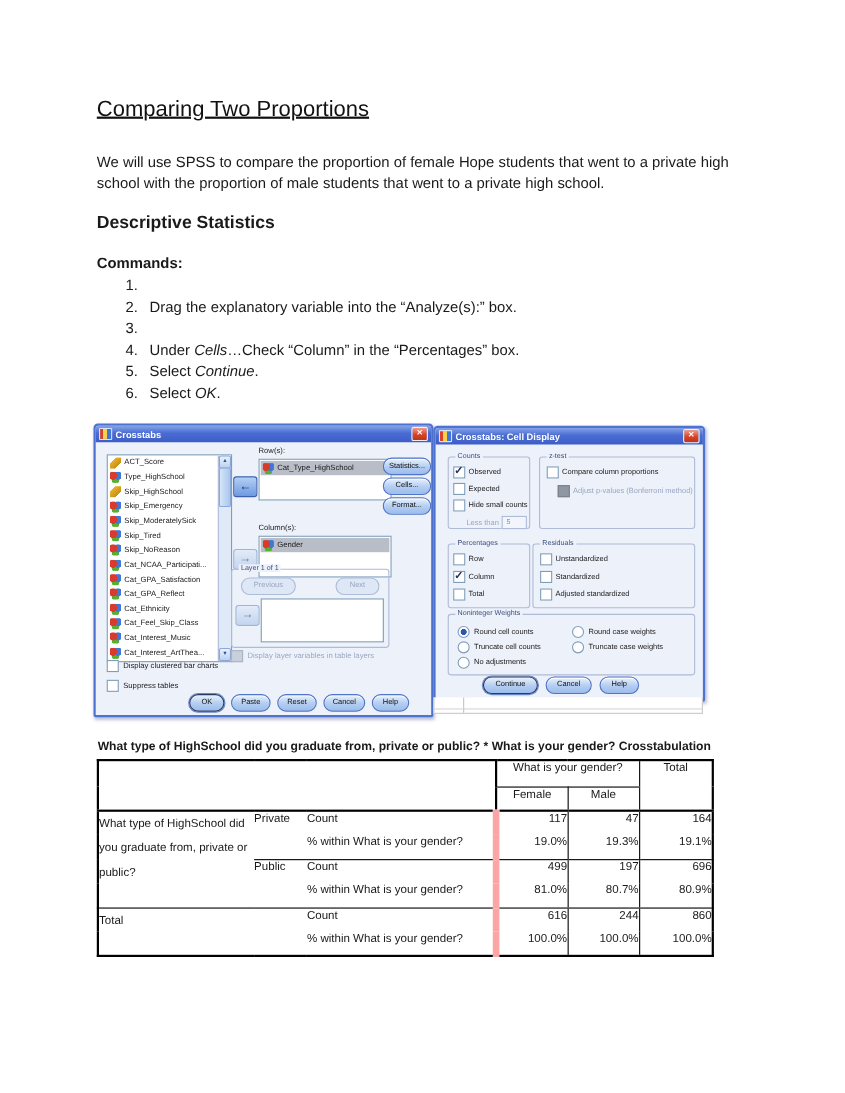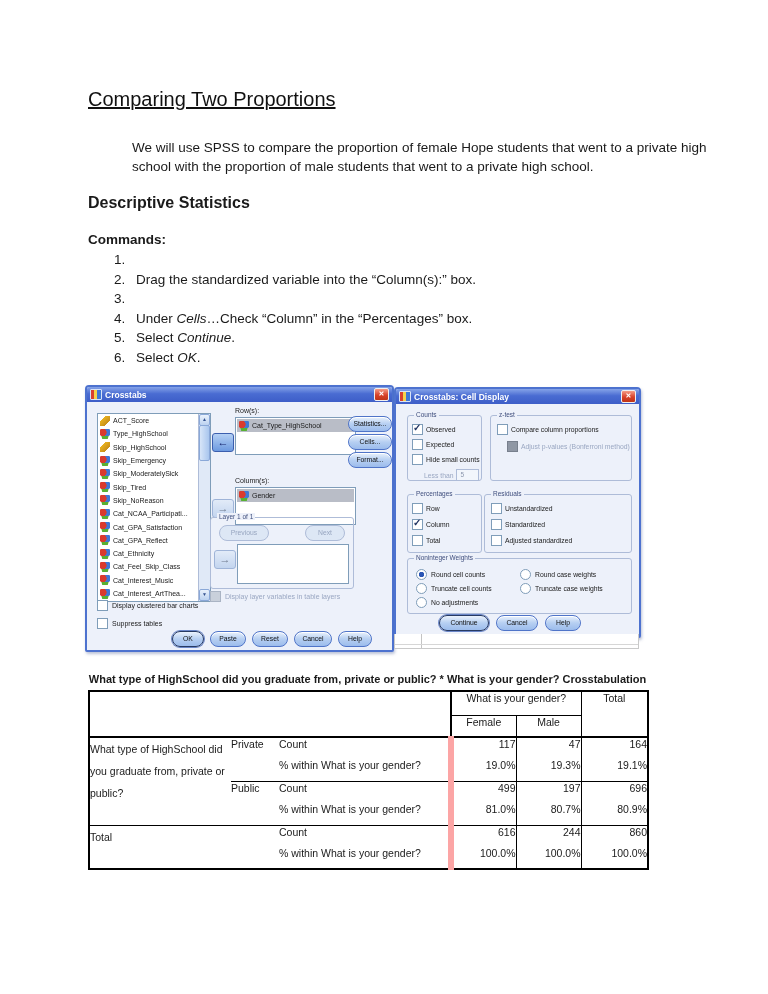--- a/index.html
+++ b/index.html
@@ -2,21 +2,21 @@
 <html><head>
 <meta charset="utf-8">
 <style>
   html,body{margin:0;padding:0;}
   body{width:768px;height:994px;background:#fff;position:relative;overflow:hidden;
        font-family:"Liberation Sans",sans-serif;color:#1a1a1a;}
   .abs{position:absolute;}
 
   
   .doc-title{left:88px;top:88px;font-size:20px;font-weight:normal;text-decoration:underline;color:#111;}
-  .intro{left:88px;top:138px;width:578px;font-size:13.5px;line-height:19px;margin-left:44px;}
+  .intro{left:88px;top:138px;width:578px;font-size:13.5px;line-height:19px;}
   .section-heading{left:88px;top:194px;font-size:16px;font-weight:bold;}
   .cmd-label{left:88px;top:232px;font-size:13.5px;font-weight:bold;}
   .cmd-list{left:114px;top:250px;font-size:13.5px;line-height:19.6px;}
   .cmd-item{display:flex;}
   .cmd-item .num{width:22px;flex:0 0 22px;}
 
   
   .dlg{position:absolute;background:#edf1fa;border:2px solid #4d72cf;border-radius:4px 4px 2px 2px;
        box-shadow:1px 2px 3px rgba(60,80,140,.35);font-size:7px;}
   .titlebar{height:15px;display:flex;align-items:center;gap:3px;padding:0 3px;
@@ -115,21 +115,21 @@
 <div class="abs intro">We will use SPSS to compare the proportion of female Hope students that went to a private high school with the proportion of male students that went to a private high school.</div>
 <div class="abs section-heading">Descriptive Statistics</div>
 <div class="abs cmd-label">Commands:</div>
 
 <div class="abs cmd-list">
   <div class="cmd-item">
       <span class="num">1.</span>
     </div>
   <div class="cmd-item">
       <span class="num">2.</span>
-      <span><span>Drag the standardized variable into the “Column(s):” box.</span><i></i><span></span></span>
+      <span><span>Drag the explanatory variable into the “Analyze(s):” box.</span><i></i><span></span></span>
     </div>
   <div class="cmd-item">
       <span class="num">3.</span>
     </div>
   <div class="cmd-item">
       <span class="num">4.</span>
       <span><span>Under </span><i>Cells</i><span>…Check “Column” in the “Percentages” box.</span></span>
     </div>
   <div class="cmd-item">
       <span class="num">5.</span>

